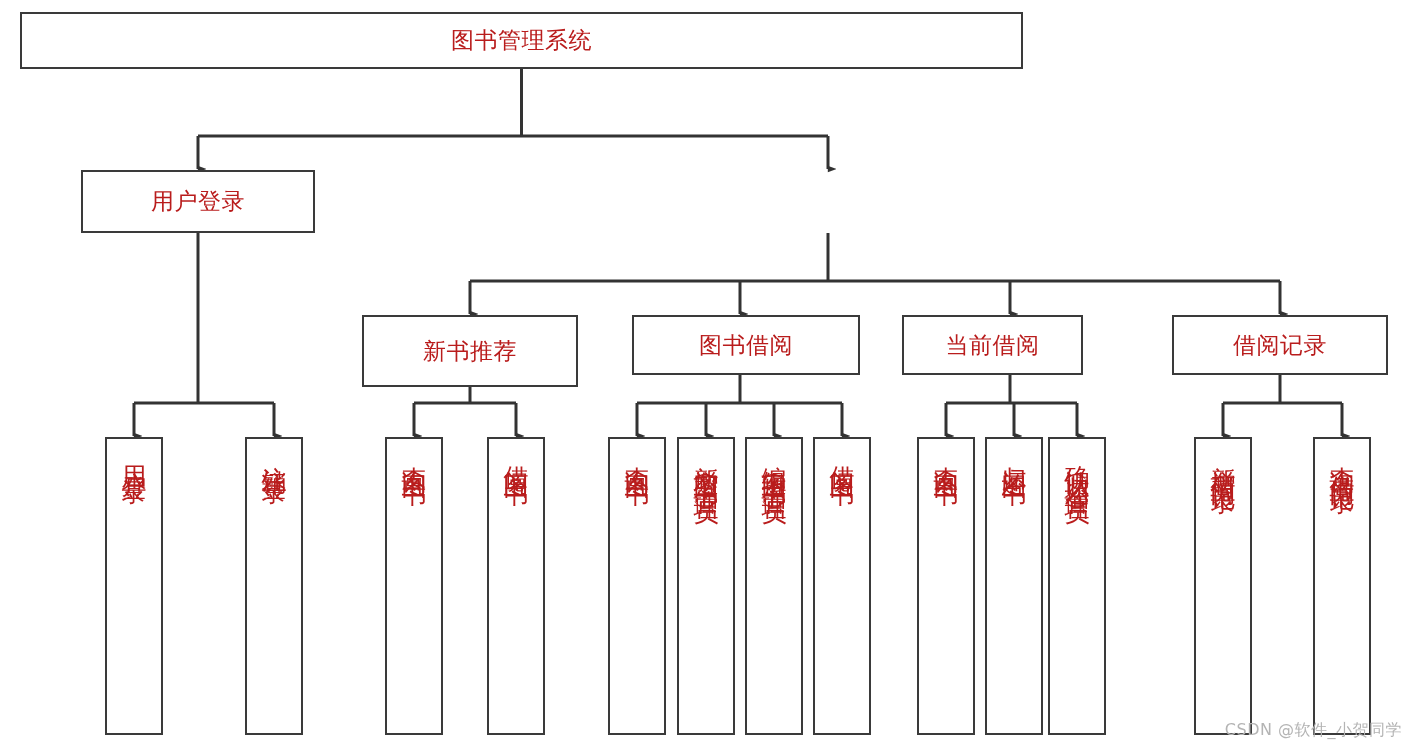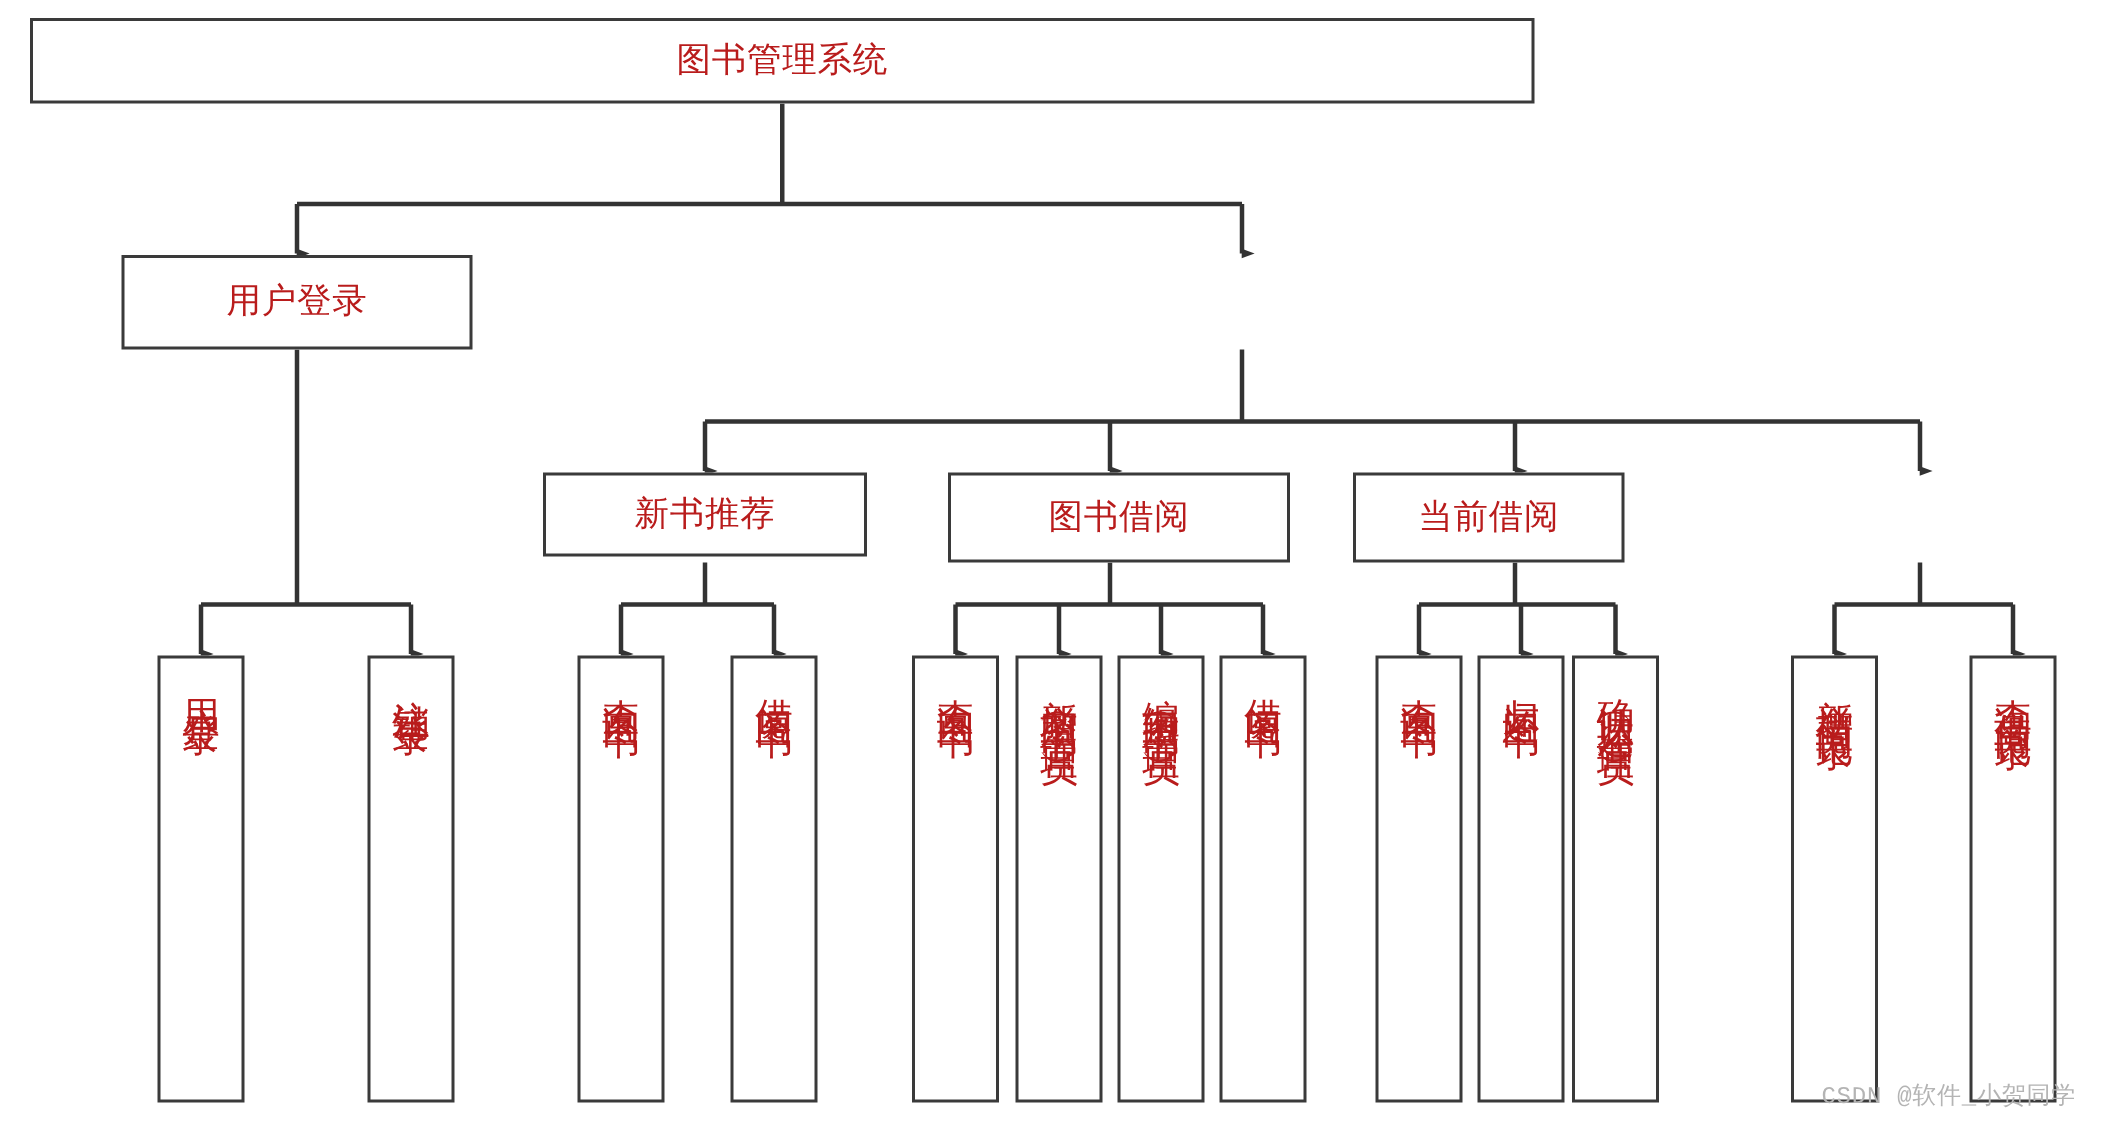--- a/index.html
+++ b/index.html
@@ -52,28 +52,27 @@
   .node.vert .lbl {
     writing-mode: vertical-rl;
     text-orientation: upright;
     font-size: 25px;
     letter-spacing: 5px;
     line-height: 1.0;
     white-space: nowrap;
   }
   .watermark {
     position: absolute;
-    right: 21px;
+    right: 3px;
     bottom: 6px;
     font-size: 16px;
     color: #b4b4b4;
     letter-spacing: 0.5px;
     white-space: nowrap;
     z-index: 5;
-    font-family: Liberation Mono, monospace;
   }
 </style>
 </head>
 <body>
 
 <div id="canvas">
 
   <svg id="wires" viewBox="0 0 1405 747" xmlns="http://www.w3.org/2000/svg">
     <defs>
       <marker id="arrow" markerWidth="7" markerHeight="9" refX="3.2" refY="8.4" orient="auto-start-reverse" markerUnits="userSpaceOnUse">
@@ -118,28 +117,31 @@
   </svg>
 
   <div class="node horiz" style="left: 20px; top: 12px; width: 1003px; height: 57px;">
     <span class="lbl">图书管理系统</span>
   </div>
 
   <div class="node horiz" style="left: 81px; top: 170px; width: 234px; height: 63px;">
     <span class="lbl">用户登录</span>
   </div>
 
-  <div class="node horiz" style="left: 362px; top: 315px; width: 216px; height: 56px;">
+  <div class="node horiz" style="left: 362px; top: 315px; width: 216px; height: 72px;">
     <span class="lbl">新书推荐</span>
   </div>
   <div class="node horiz" style="left: 632px; top: 315px; width: 228px; height: 60px;">
     <span class="lbl">图书借阅</span>
   </div>
   <div class="node horiz" style="left: 902px; top: 315px; width: 181px; height: 60px;">
     <span class="lbl">当前借阅</span>
+  </div>
+  <div class="node horiz" style="left: 1172px; top: 315px; width: 216px; height: 60px;">
+    <span class="lbl">借阅记录</span>
   </div>
 
   <div class="node vert" style="left: 105px; top: 437px; width: 58px; height: 298px;">
     <span class="lbl">用户登录</span>
   </div>
   <div class="node vert" style="left: 245px; top: 437px; width: 58px; height: 298px;">
     <span class="lbl">注销登录</span>
   </div>
   <div class="node vert" style="left: 385px; top: 437px; width: 58px; height: 298px;">
     <span class="lbl">查询图书</span>

